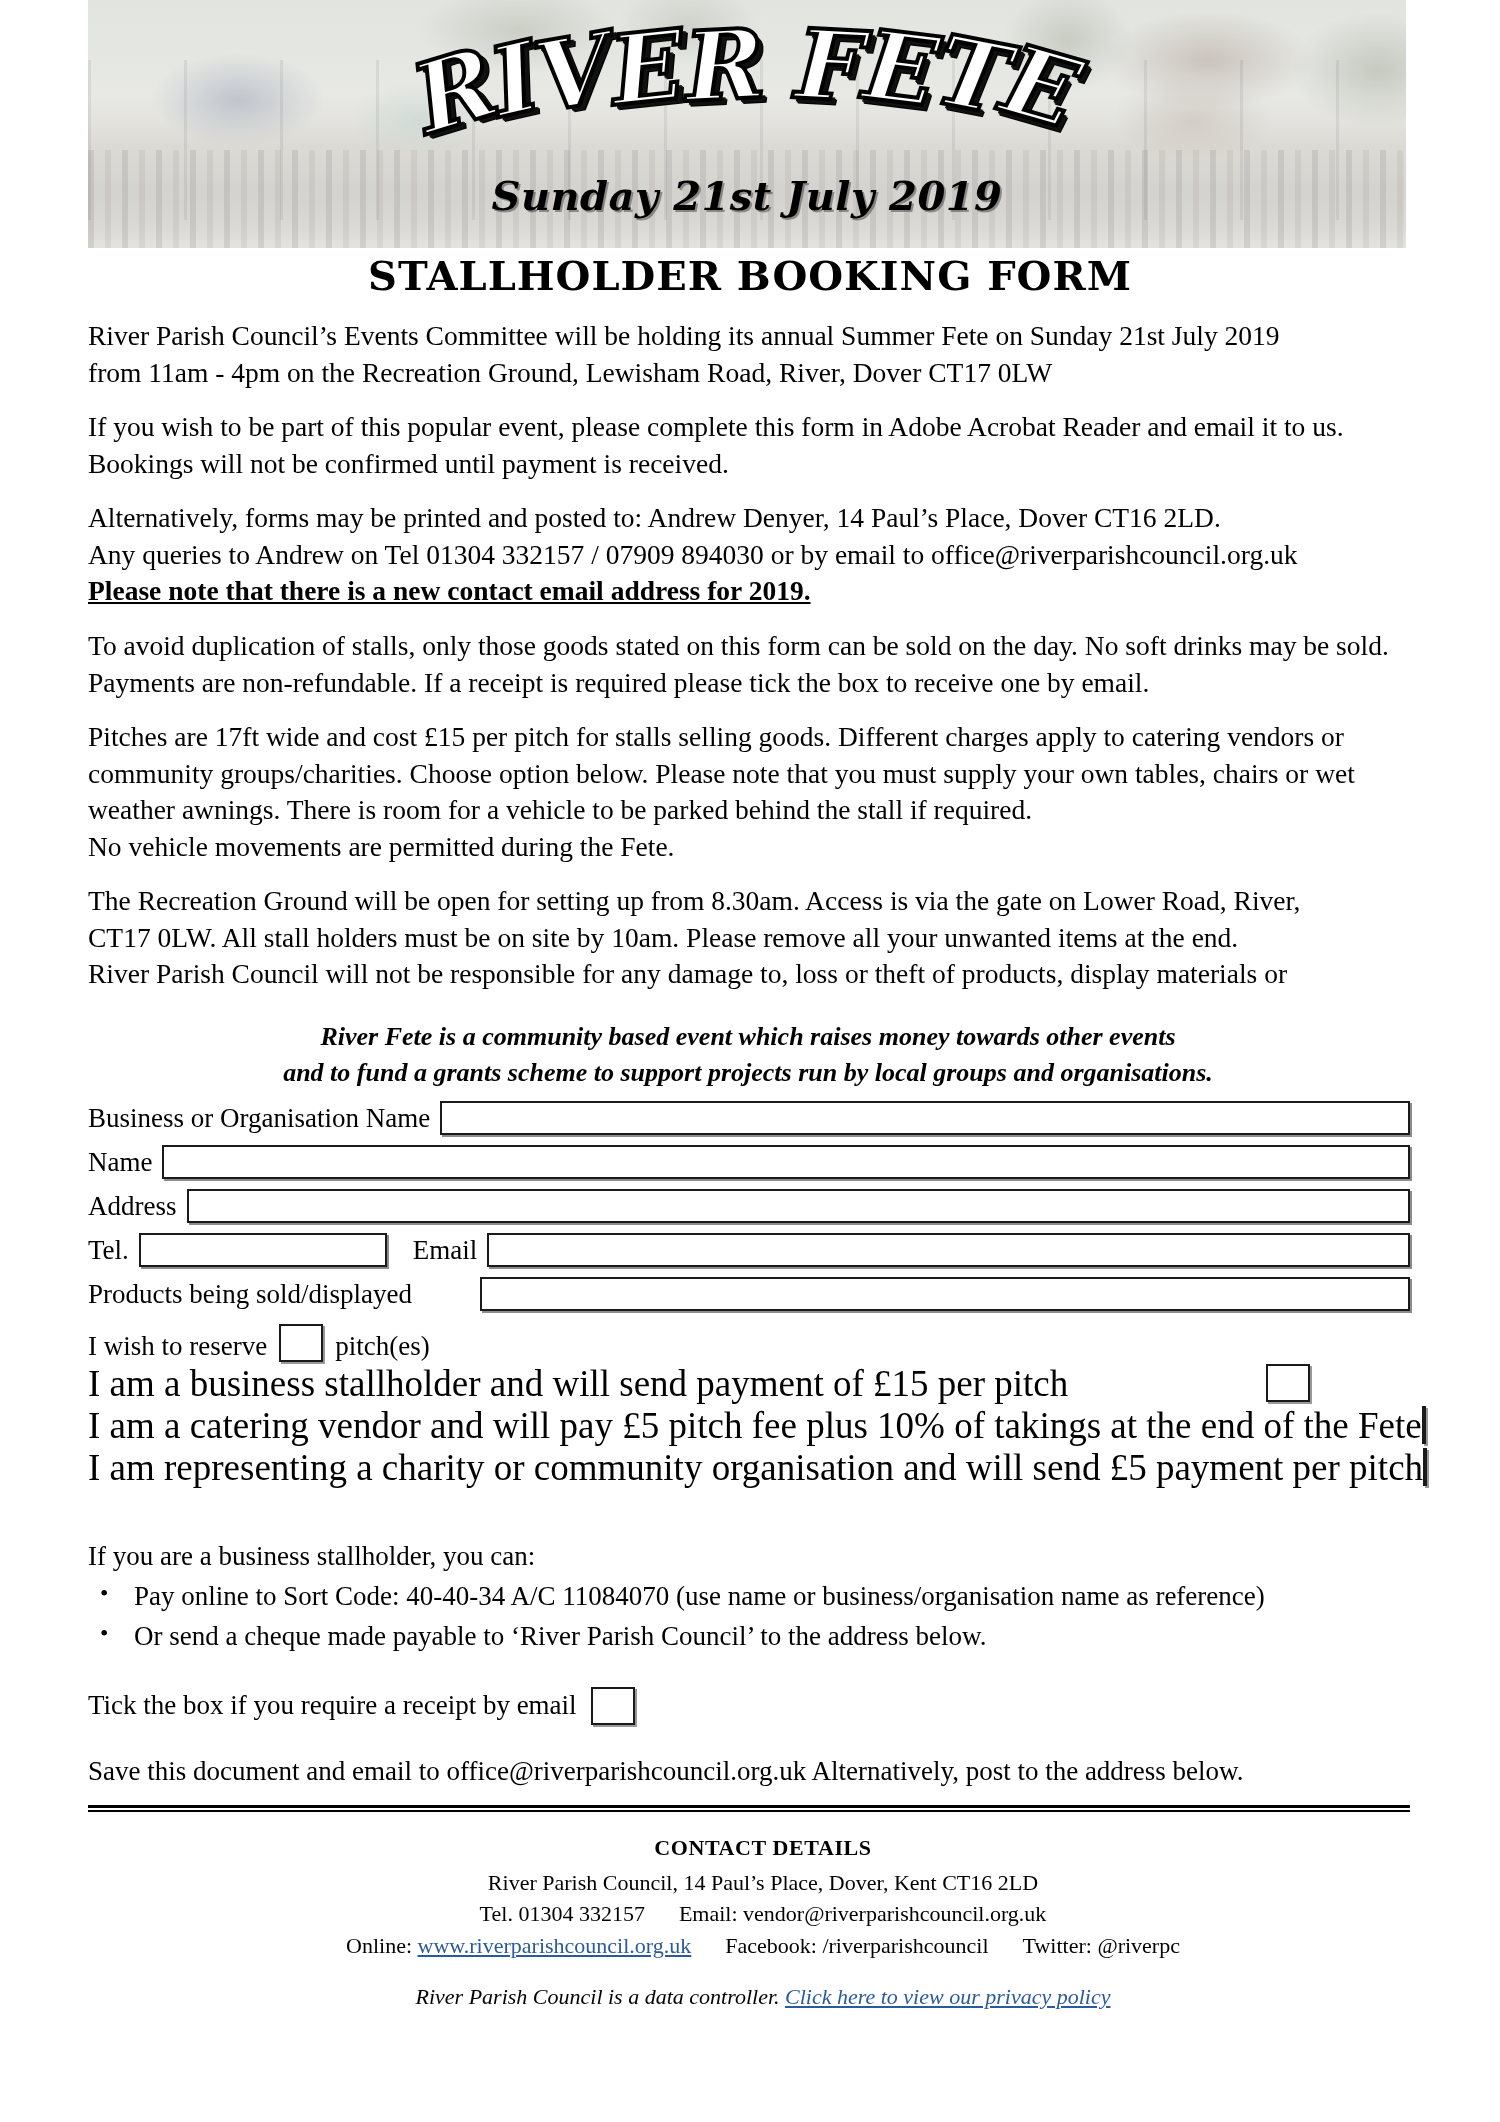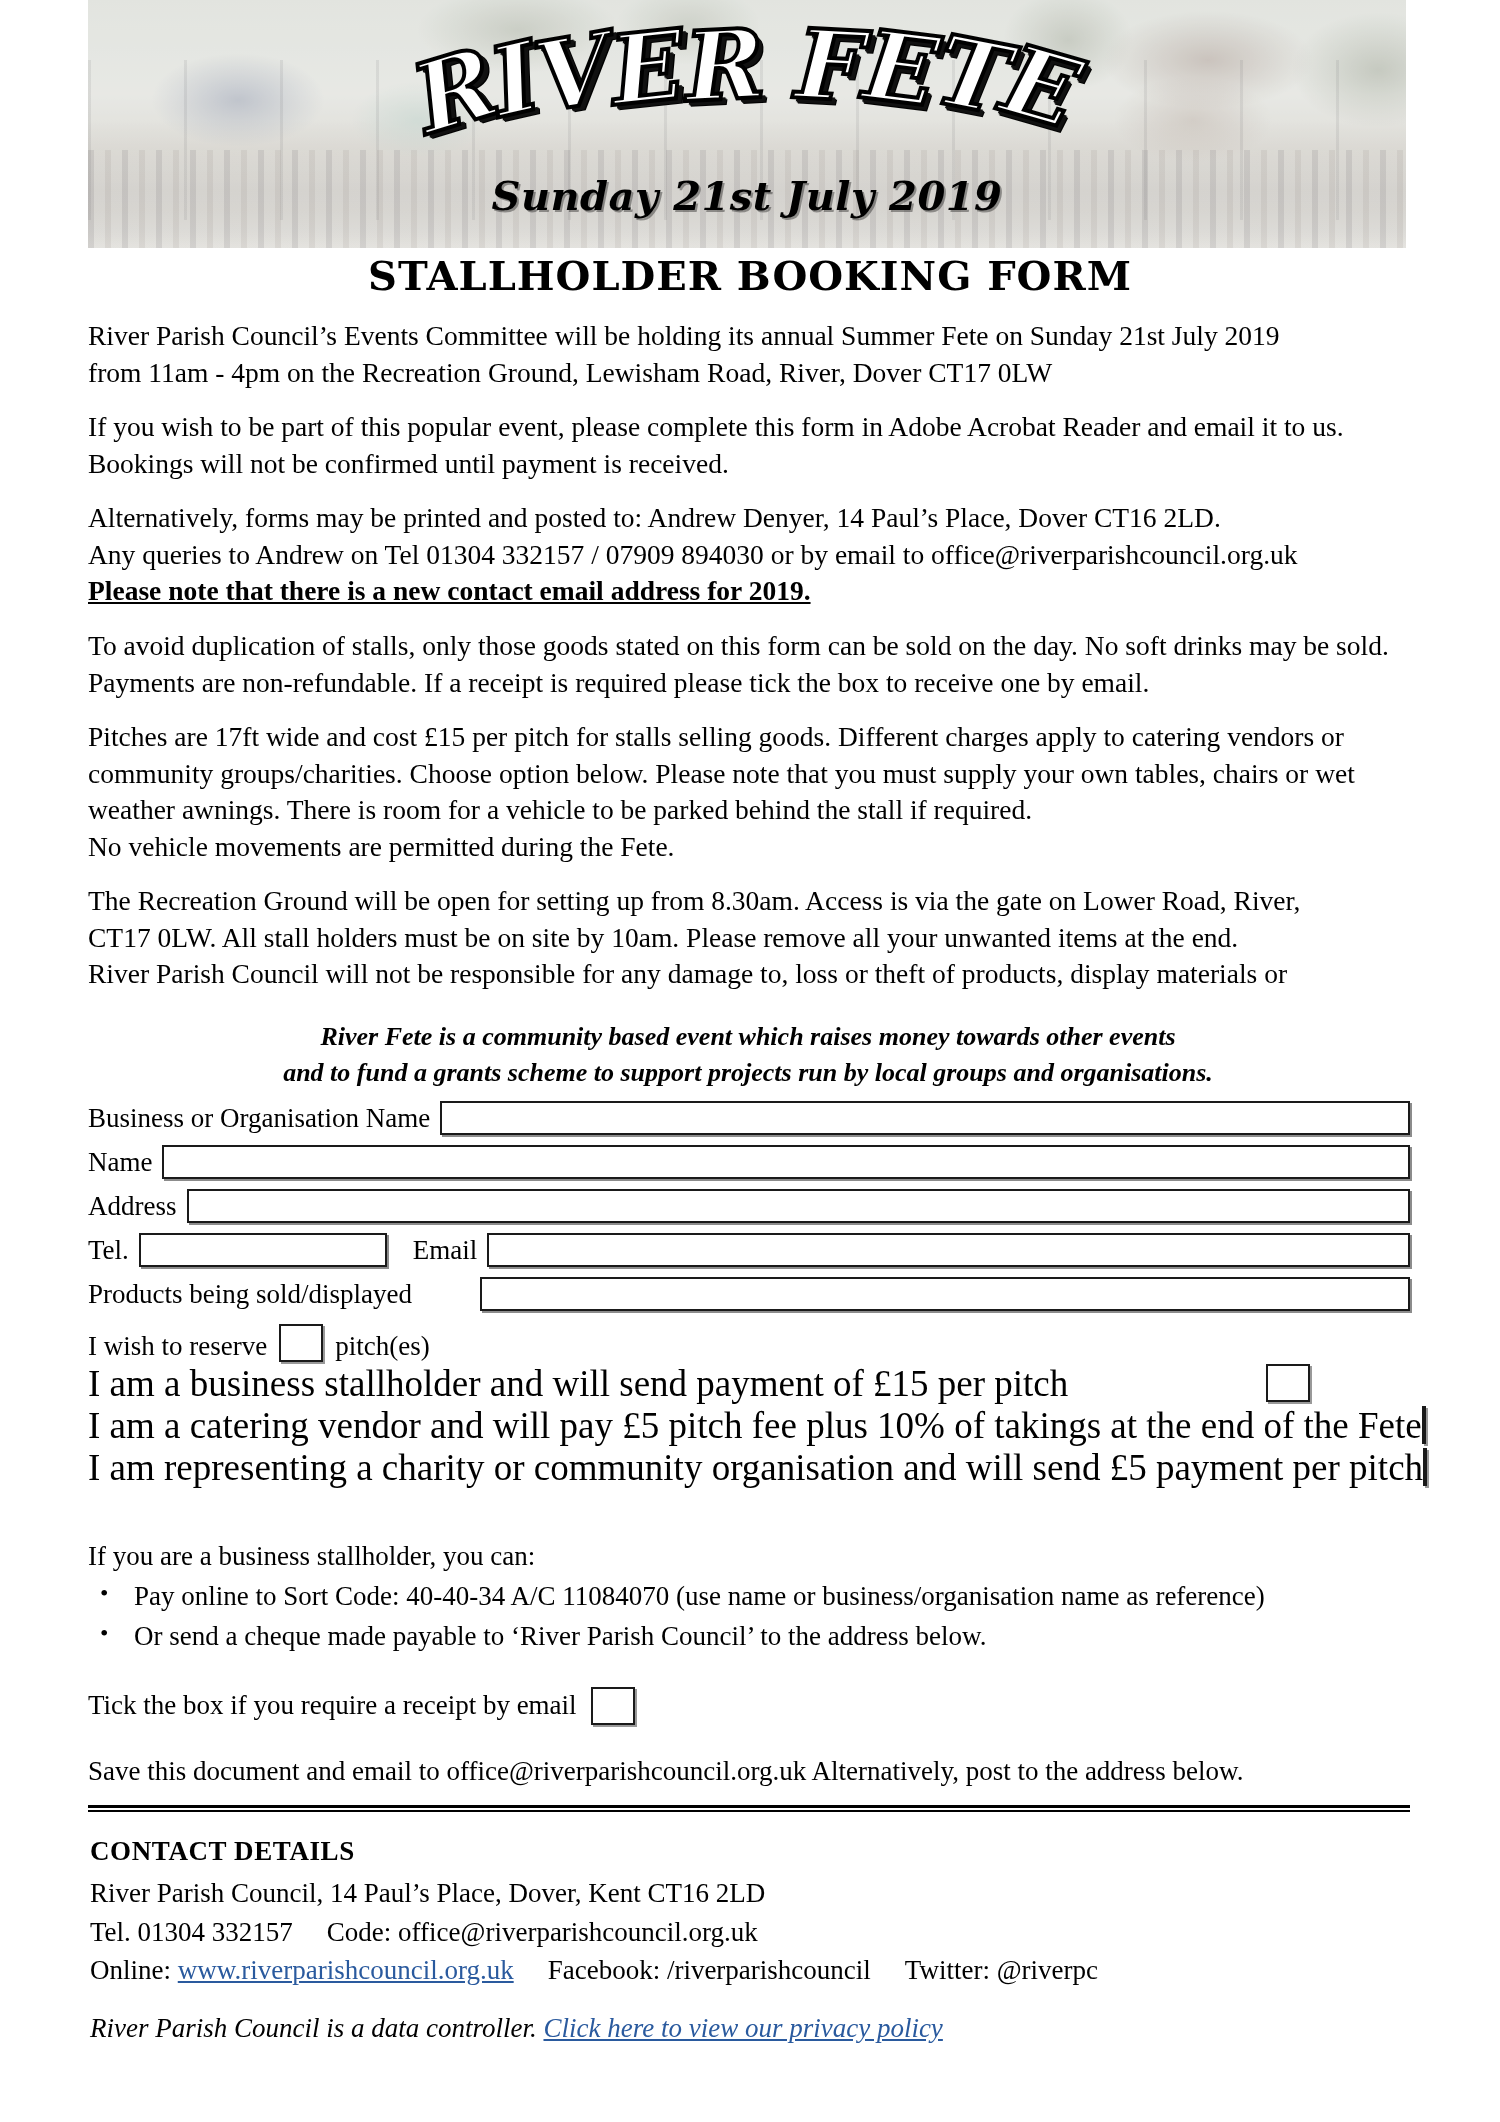--- a/index.html
+++ b/index.html
@@ -268,24 +268,25 @@
     width: 1322px;
     height: 7px;
     border-top: 3px solid #000;
     border-bottom: 2px solid #000;
     box-sizing: border-box;
   }
 
   
   .footer {
     position: absolute;
-    left: 90px;
+    left: 102px;
     top: 1832px;
     width: 1322px;
-    font-size: 27px;
+    text-align: center;
+    font-size: 22px;
     line-height: 1.42;
   }
   .footer .heading {
     font-weight: bold;
     letter-spacing: .6px;
     margin-bottom: 4px;
   }
   .footer .social-row span { white-space: nowrap; }
   .sp-wide { display: inline-block; width: 34px; }
   a.link {
@@ -419,21 +420,21 @@
 
     <div class="save-line">Save this document and email to office@riverparishcouncil.org.uk  Alternatively, post to the address below.</div>
   </div>
 
   <div class="divider"></div>
 
   <div class="footer">
     <div class="heading">CONTACT DETAILS</div>
     <div>River Parish Council, 14 Paul’s Place, Dover, Kent CT16 2LD</div>
     <div>
-      <span>Tel. 01304 332157</span><span class="sp-wide"></span><span>Code: office@riverparishcouncil.org.uk</span>
+      <span>Tel. 01304 332157</span><span class="sp-wide"></span><span>Email: vendor@riverparishcouncil.org.uk</span>
     </div>
     <div class="social-row">
       <span>Online:</span>
       <a class="link" href="#">www.riverparishcouncil.org.uk</a><span class="sp-wide"></span><span>Facebook: /riverparishcouncil</span><span class="sp-wide"></span><span>Twitter: @riverpc</span>
     </div>
     <div class="privacy">
       <span>River Parish Council is a data controller.</span>
       <a class="link" href="#">Click here to view our privacy policy</a>
     </div>
   </div>

